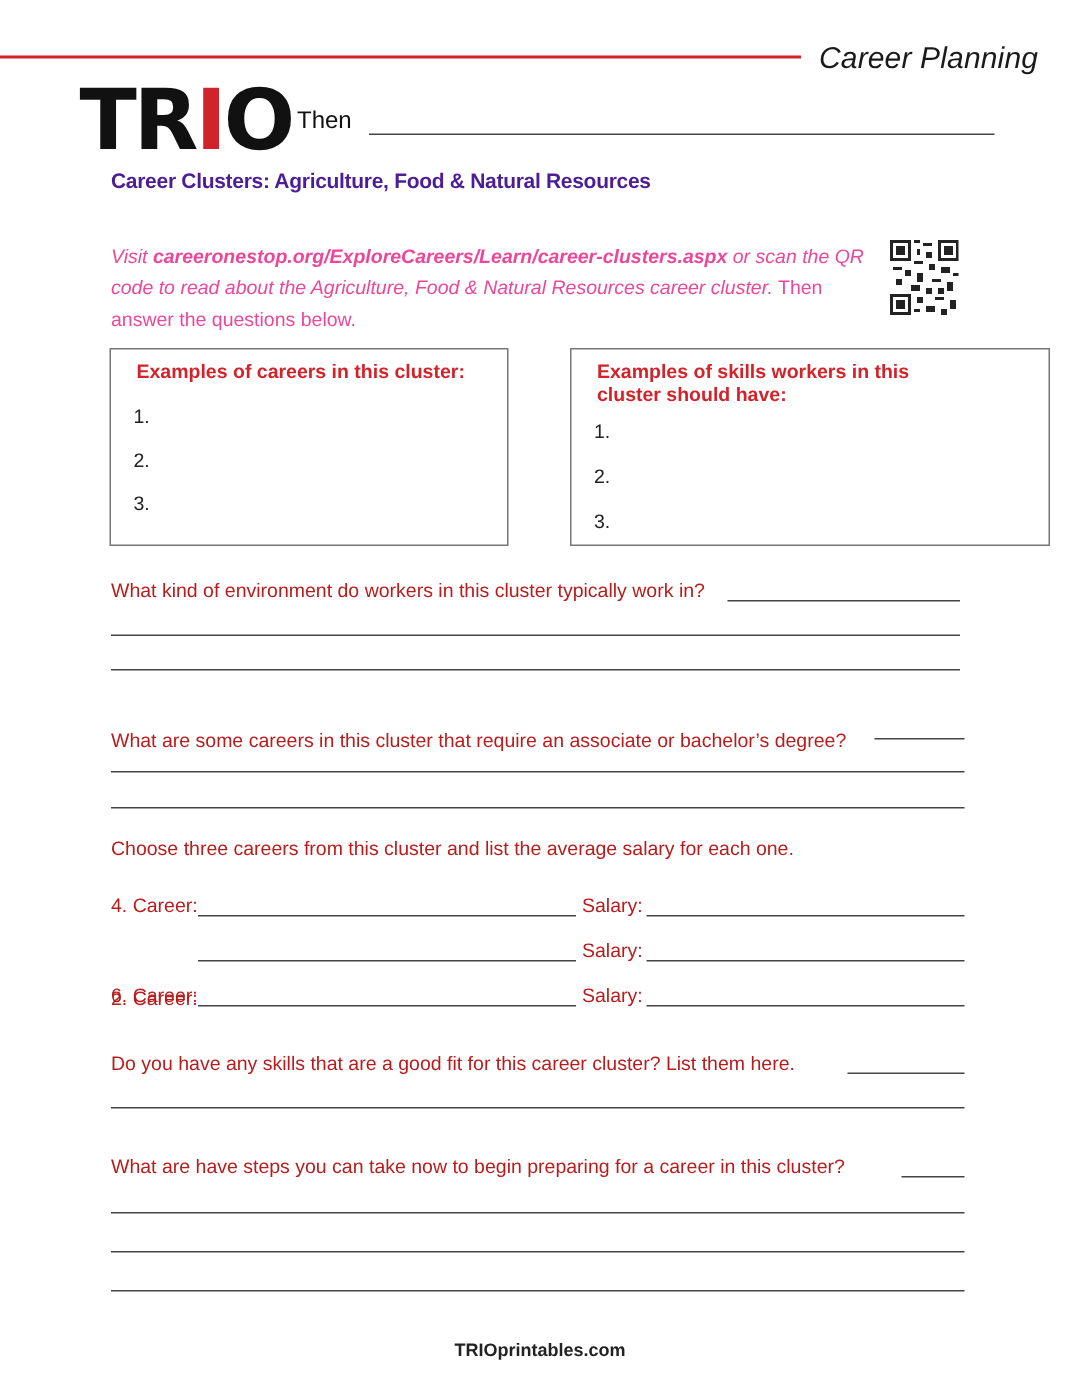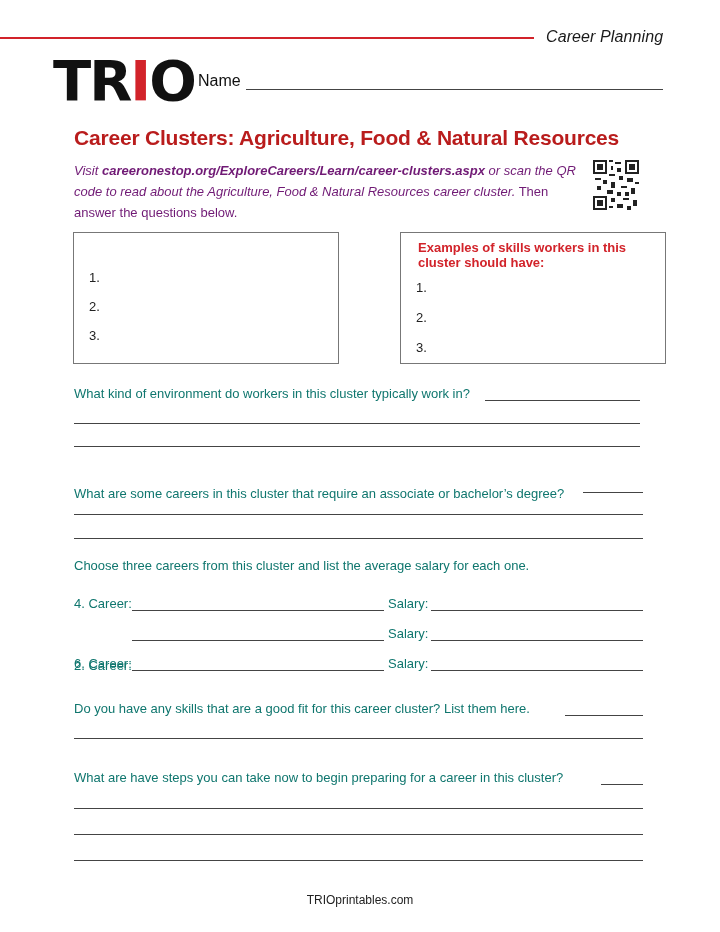--- a/index.html
+++ b/index.html
@@ -2,48 +2,48 @@
 <html><head>
   <meta charset="utf-8">
   <style>
     html, body { margin: 0; padding: 0; background: #ffffff; }
     body {
       width: 720px; height: 932px; position: relative; overflow: hidden;
       font-family: "Liberation Sans", "DejaVu Sans", sans-serif; color: #1a1a1a;
     }
     .abs { position: absolute; }
     .topline { left: 0; top: 37px; width: 534px; height: 2px; background: #d2232a; }
-    .section-label { left: 546px; top: 28px; font-size: 16px; font-style: italic; color: #1a1a1a; letter-spacing: 0.1px; }
+    .section-label { left: 546px; top: 28px; font-size: 20px; font-style: italic; color: #1a1a1a; letter-spacing: 0.1px; }
     .logo { left: 53px; top: 58px; font-family: "DejaVu Sans", sans-serif; font-weight: bold; font-size: 56px; line-height: 46px; letter-spacing: -2px; color: #111; }
     .logo .i { color: #d2232a; }
     .name-label { left: 198px; top: 72px; font-size: 16px; color: #111; }
     .name-line { left: 246px; top: 89px; width: 417px; height: 1px; background: #222; }
-    .title { left: 74px; top: 126px; font-size: 21px; font-weight: bold; color: #b91c1c; letter-spacing: -0.2px; }
-    .intro { left: 74px; top: 160px; width: 510px; font-size: 13px; line-height: 21px; color: #701a75; }
+    .title { left: 74px; top: 112px; font-size: 14px; font-weight: bold; color: #4c1d95; letter-spacing: -0.2px; }
+    .intro { left: 74px; top: 160px; width: 510px; font-size: 13px; line-height: 21px; color: #ec4899; }
     .intro em { font-style: italic; }
     .intro b { font-style: italic; font-weight: bold; }
     .qr { left: 593px; top: 160px; width: 46px; height: 50px; }
     .box { border: 1px solid #777; background: #fff; box-sizing: border-box; }
     .box1 { left: 73px; top: 232px; width: 266px; height: 132px; }
-    .box2 { left: 400px; top: 232px; width: 266px; height: 132px; }
+    .box2 { left: 380px; top: 232px; width: 320px; height: 132px; }
     .box-title { position: absolute; left: 17px; top: 7px; font-size: 13px; font-weight: bold; color: #d2232a; line-height: 15px; width: 240px; }
     .box-item { position: absolute; left: 15px; font-size: 13px; color: #222; }
-    .q { left: 74px; font-size: 13px; color: #0f766e; white-space: nowrap; }
+    .q { left: 74px; font-size: 13px; color: #b91c1c; white-space: nowrap; }
     .line { height: 1px; background: #444; }
-    .footer { left: 0; width: 720px; top: 893px; text-align: center; font-size: 12px; color: #222; }
+    .footer { left: 0; width: 720px; top: 893px; text-align: center; font-size: 12px; color: #222; font-weight: bold; }
   </style>
 </head>
 <body>
 
 <div class="abs topline"></div>
 <div class="abs section-label">Career Planning</div>
 
 <div class="abs logo"><span>TR</span><span class="i">I</span><span>O</span></div>
 
-<div class="abs name-label">Name</div>
+<div class="abs name-label">Then</div>
 <div class="abs line name-line"></div>
 
 <div class="abs title">Career Clusters: Agriculture, Food &amp; Natural Resources</div>
 
 <div class="abs intro"><em>Visit </em><b>careeronestop.org/ExploreCareers/Learn/career-clusters.aspx</b><em> or scan the QR code to read about the Agriculture, Food &amp; Natural Resources career cluster.</em><span> Then answer the questions below.</span></div>
 
 <svg class="abs qr" viewBox="0 0 23 25" shape-rendering="crispEdges">
   <rect x="0" y="0" width="23" height="25" fill="#fff"></rect>
   <g fill="#222">
     <rect x="0" y="0" width="7" height="7"></rect>
@@ -75,20 +75,21 @@
       <rect x="15" y="19" width="3" height="1"></rect>
       <rect x="20" y="20" width="2" height="3"></rect>
       <rect x="12" y="22" width="3" height="2"></rect>
     <rect x="17" y="23" width="2" height="2"></rect>
       <rect x="8" y="23" width="2" height="1"></rect>
       <rect x="16" y="16" width="2" height="2"></rect>
   </g>
 </svg>
 
 <div class="abs box box1">
+  <div class="box-title">Examples of careers in this cluster:</div>
   <div class="box-item" style="top:37px">1.</div>
   <div class="box-item" style="top:66px">2.</div>
   <div class="box-item" style="top:95px">3.</div>
 </div>
 
 <div class="abs box box2">
   <div class="box-title">Examples of skills workers in this cluster should have:</div>
   <div class="box-item" style="top:47px">1.</div>
   <div class="box-item" style="top:77px">2.</div>
   <div class="box-item" style="top:107px">3.</div>

